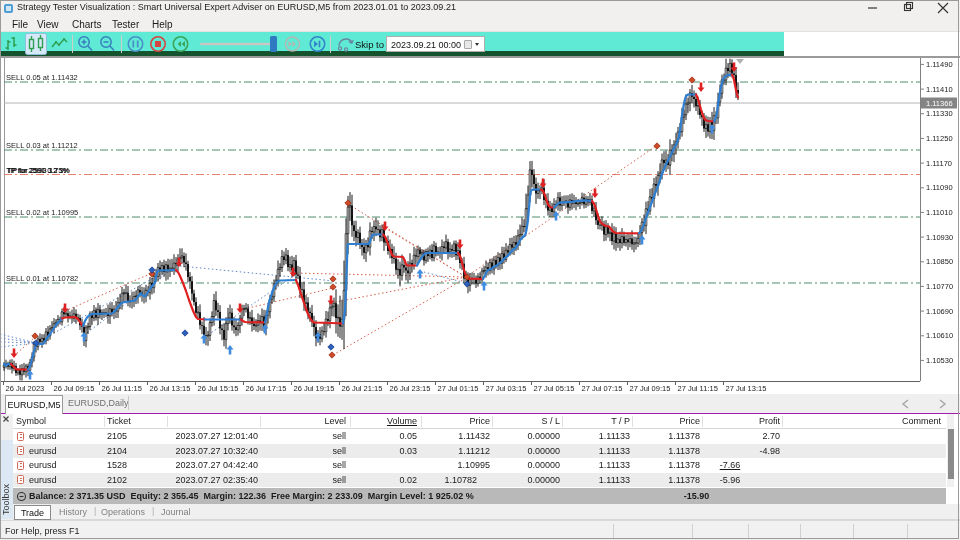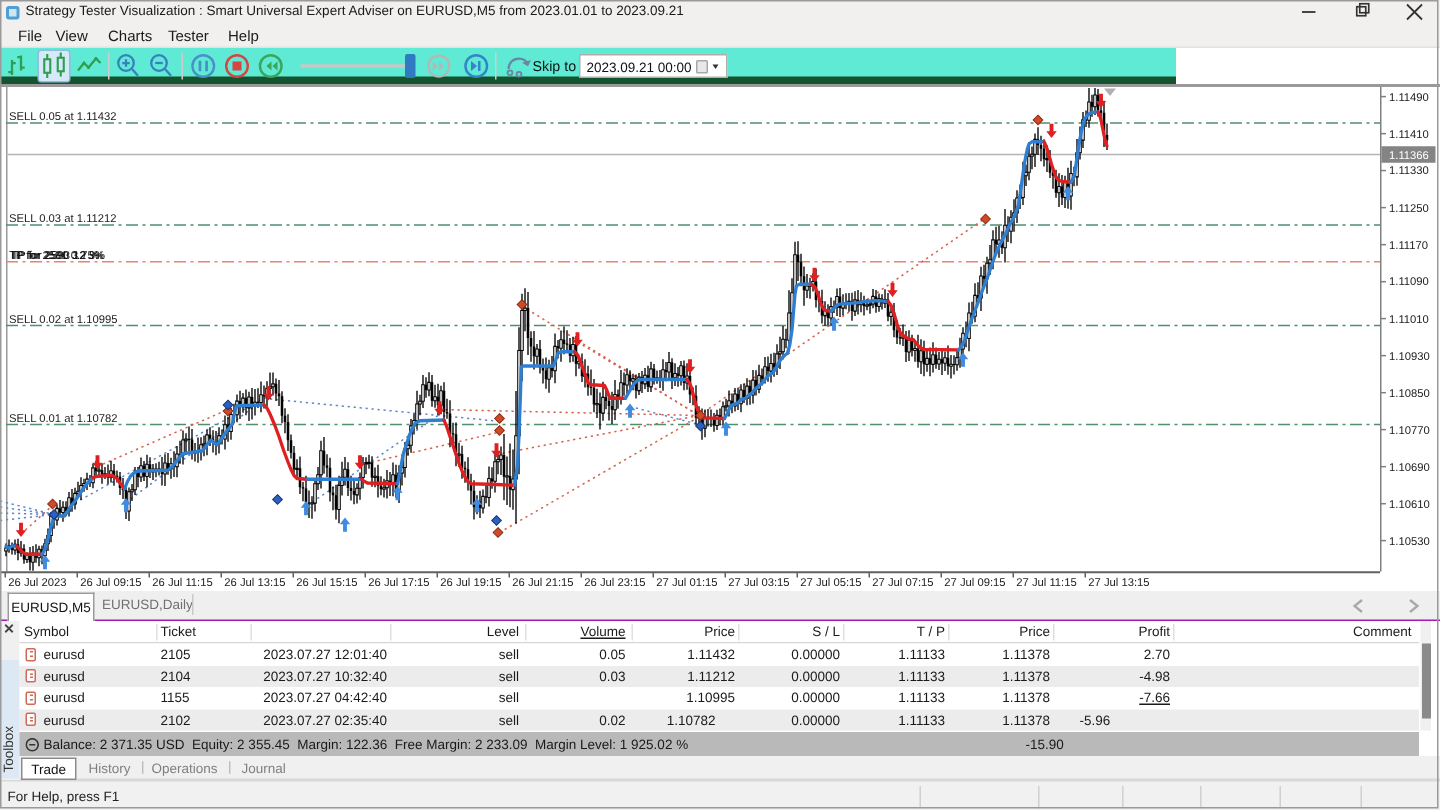--- a/index.html
+++ b/index.html
@@ -286,29 +286,29 @@
       <div style="position:absolute;left:517px;width:100px;text-align:right;">1.11133</div>
       <div style="position:absolute;left:587px;width:100px;text-align:right;">1.11378</div>
       <div style="position:absolute;left:667px;width:100px;text-align:right;">-4.98</div>
     </div>
     <div style="position:absolute;left:13px;top:44px;width:933px;height:14.5px;background:#ffffff;font-size:9px;color:#1a1a1a;line-height:14.5px">
       <div style="position:absolute;left:4px;top:2.5px;width:7px;height:9px;border:1px solid #cf6a5a;border-radius:1.5px;background:#fff">
         <div style="position:absolute;left:1.5px;top:1.5px;width:2.5px;height:1.2px;background:#cf6a5a"></div>
         <div style="position:absolute;left:1.5px;top:4px;width:2.5px;height:1.2px;background:#cf6a5a"></div>
       </div>
       <div style="position:absolute;left:16px;width:40px;text-align:left;">eurusd</div>
-      <div style="position:absolute;left:94px;width:60px;text-align:left;">1155</div>
+      <div style="position:absolute;left:94px;width:60px;text-align:left;">1528</div>
       <div style="position:absolute;left:145px;width:100px;text-align:right;">2023.07.27 04:42:40</div>
       <div style="position:absolute;left:233px;width:100px;text-align:right;">sell</div>
       <div style="position:absolute;left:304px;width:100px;text-align:left;margin-top:12px;">0.02</div>
       <div style="position:absolute;left:377px;width:100px;text-align:right;">1.10995</div>
       <div style="position:absolute;left:447px;width:100px;text-align:right;">0.00000</div>
       <div style="position:absolute;left:517px;width:100px;text-align:right;">1.11133</div>
       <div style="position:absolute;left:587px;width:100px;text-align:right;">1.11378</div>
-      <div style="position:absolute;left:667px;width:100px;text-align:right;text-decoration:underline;">-7.66</div>
+      <div style="position:absolute;left:667px;width:100px;text-align:center;text-decoration:underline;">-7.66</div>
     </div>
     <div style="position:absolute;left:13px;top:58.5px;width:933px;height:14.5px;background:#ececec;font-size:9px;color:#1a1a1a;line-height:14.5px">
       <div style="position:absolute;left:4px;top:2.5px;width:7px;height:9px;border:1px solid #cf6a5a;border-radius:1.5px;background:#fff">
         <div style="position:absolute;left:1.5px;top:1.5px;width:2.5px;height:1.2px;background:#cf6a5a"></div>
         <div style="position:absolute;left:1.5px;top:4px;width:2.5px;height:1.2px;background:#cf6a5a"></div>
       </div>
       <div style="position:absolute;left:16px;width:40px;text-align:left;">eurusd</div>
       <div style="position:absolute;left:94px;width:60px;text-align:left;">2102</div>
       <div style="position:absolute;left:145px;width:100px;text-align:right;">2023.07.27 02:35:40</div>
       <div style="position:absolute;left:233px;width:100px;text-align:right;">sell</div>
@@ -316,21 +316,21 @@
       <div style="position:absolute;left:364px;width:100px;text-align:right;">1.10782</div>
       <div style="position:absolute;left:447px;width:100px;text-align:right;">0.00000</div>
       <div style="position:absolute;left:517px;width:100px;text-align:right;">1.11133</div>
       <div style="position:absolute;left:587px;width:100px;text-align:right;">1.11378</div>
       <div style="position:absolute;left:667px;width:100px;text-align:center;">-5.96</div>
     </div>
 
  <div class="abs" style="left:947px;top:0;width:7px;height:73px;background:#f0f0f0"></div>
  <div class="abs" style="left:947.5px;top:15px;width:6px;height:50px;background:#8a8a8a"></div>
 
- <div class="abs" style="left:13px;top:74px;width:933px;height:16px;background:#b9b9b9;font-size:9px;font-weight:normal;color:#1a1a1a;line-height:16px">
+ <div class="abs" style="left:13px;top:74px;width:933px;height:16px;background:#b9b9b9;font-size:9px;font-weight:bold;color:#1a1a1a;line-height:16px">
   <svg class="abs" style="left:4px;top:3.5px" width="10" height="10">
         <circle cx="4.5" cy="4.5" r="4" fill="none" stroke="#333" stroke-width="1.1"></circle>
         <path d="M2.5,4.5h4" stroke="#333" stroke-width="1.1"></path>
       </svg>
   <div class="abs" style="left:16px">Balance: 2 371.35 USD&nbsp; Equity: 2 355.45&nbsp; Margin: 122.36&nbsp; Free Margin: 2 233.09&nbsp; Margin Level: 1 925.02 %</div>
   <div class="abs" style="left:600px;width:167px;text-align:center">-15.90</div>
  </div>
 
  <div class="abs" style="left:13px;top:90px;width:947px;height:16px;background:#f0f0f0;font-size:9px;border-bottom:1px solid #d8d8d8">
   <div class="abs" style="left:1px;top:0.5px;width:37px;height:15px;background:#fff;border:1px solid #8a8a8a;color:#111;line-height:14px;text-align:center">Trade</div>

